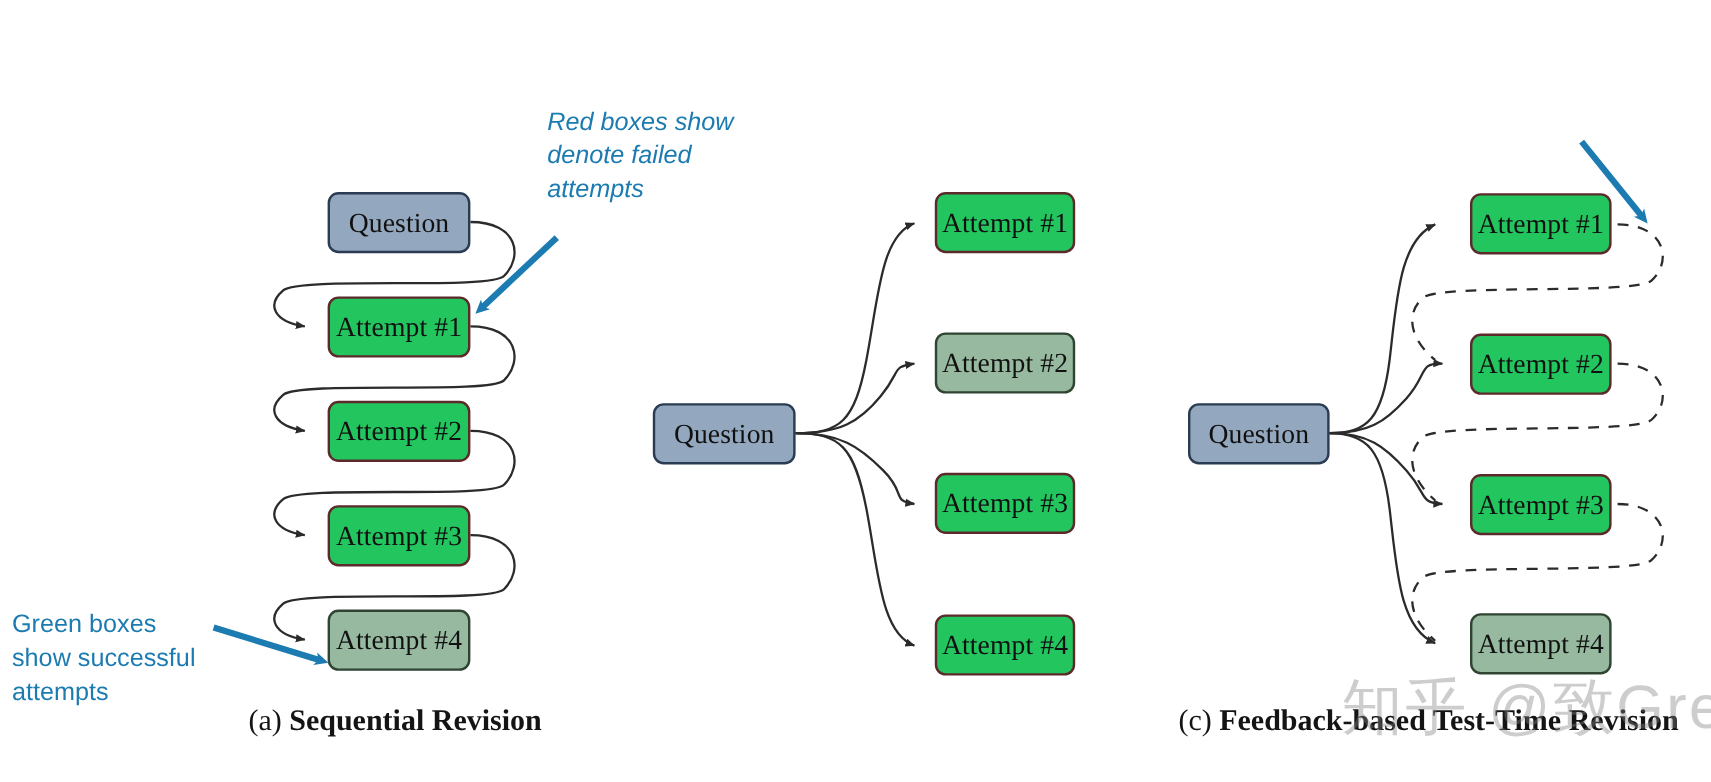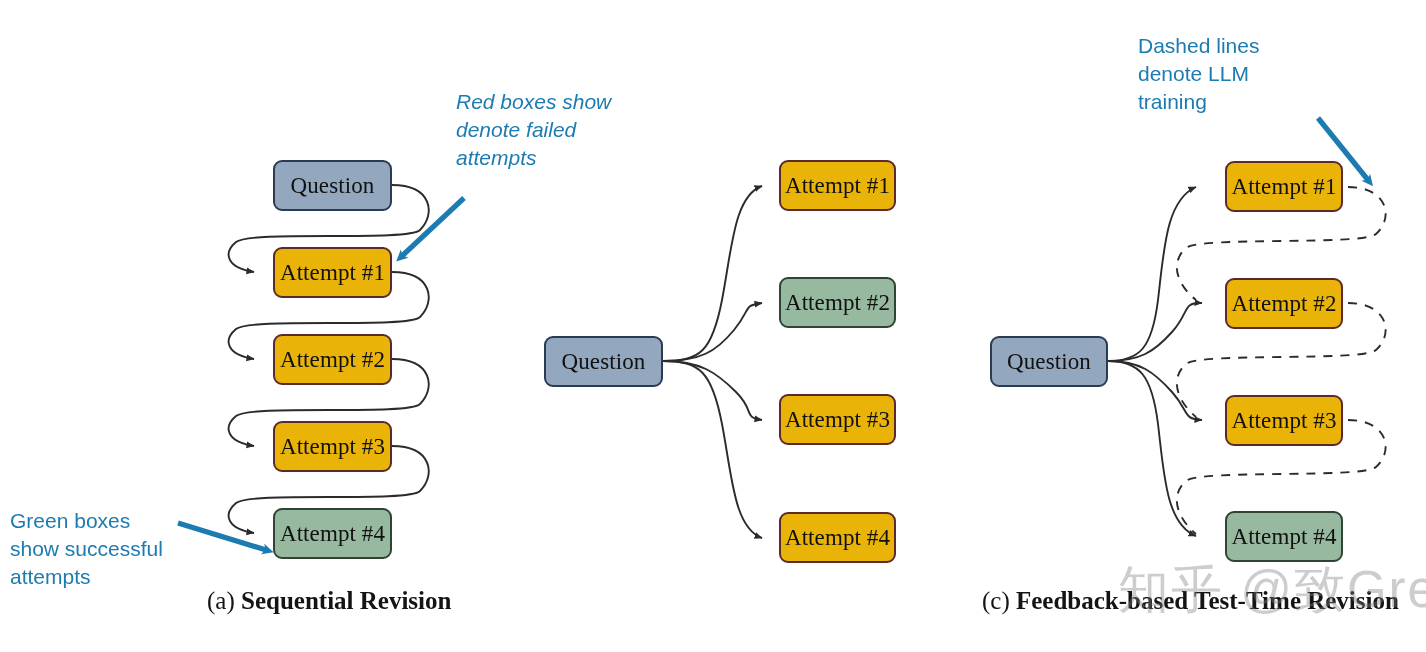--- a/index.html
+++ b/index.html
@@ -37,21 +37,21 @@
     font-size: 23px;
     color: #111111;
     letter-spacing: .1px;
     white-space: nowrap;
   }
   .node.question {
     background: #93a7bf;
     border: 2px solid #2a3b52;
   }
   .node.fail {
-    background: #eab308;
+    background: #22c55e;
     border: 2px solid #5c2a2a;
   }
   .node.success {
     background: #96b99f;
     border: 2px solid #2f4433;
   }
   
   .caption {
     position: absolute;
     font-family: "Liberation Serif", "DejaVu Serif", serif;
@@ -190,23 +190,20 @@
   </svg>
 
   <div class="annot" style="left:456px; top:88px;font-style:italic;">Red boxes show
 denote failed
 attempts</div>
 
   <div class="annot" style="left:10px; top:507px;">Green boxes
 show successful
 attempts</div>
 
-  <div class="annot" style="left:1138px; top:32px;">Dashed lines
-denote LLM
-training</div>
 
   <div class="caption" style="left:207px; top:587px;">
     <span class="idx">(a)</span>
     <span>Sequential Revision</span>
   </div>
   <div class="caption" style="left:982px; top:587px;">
     <span class="idx">(c)</span>
     <span>Feedback-based Test-Time Revision</span>
   </div>
 

